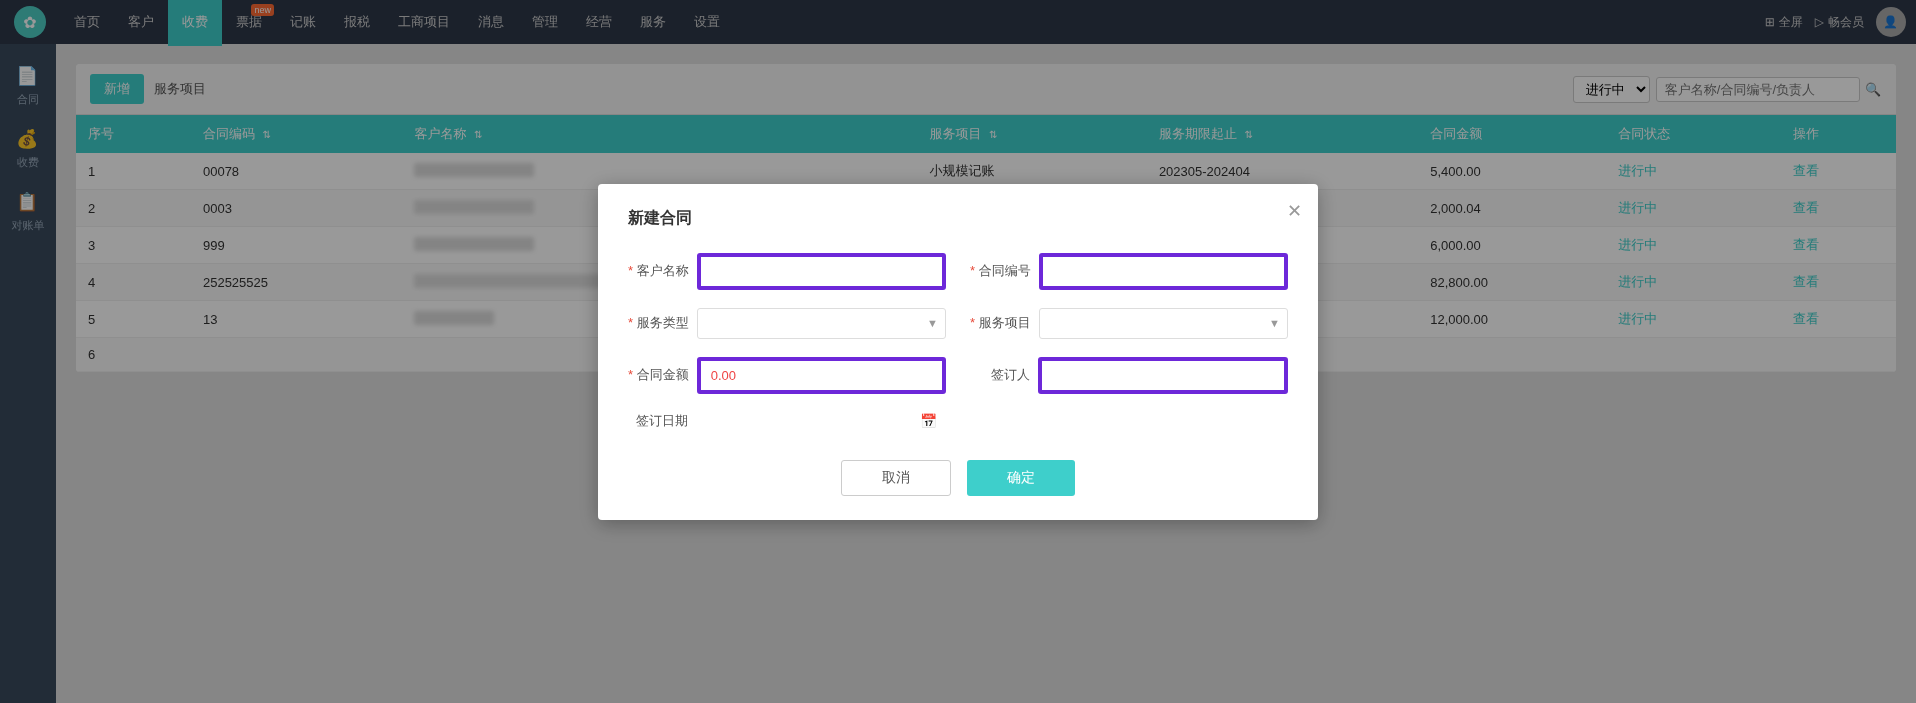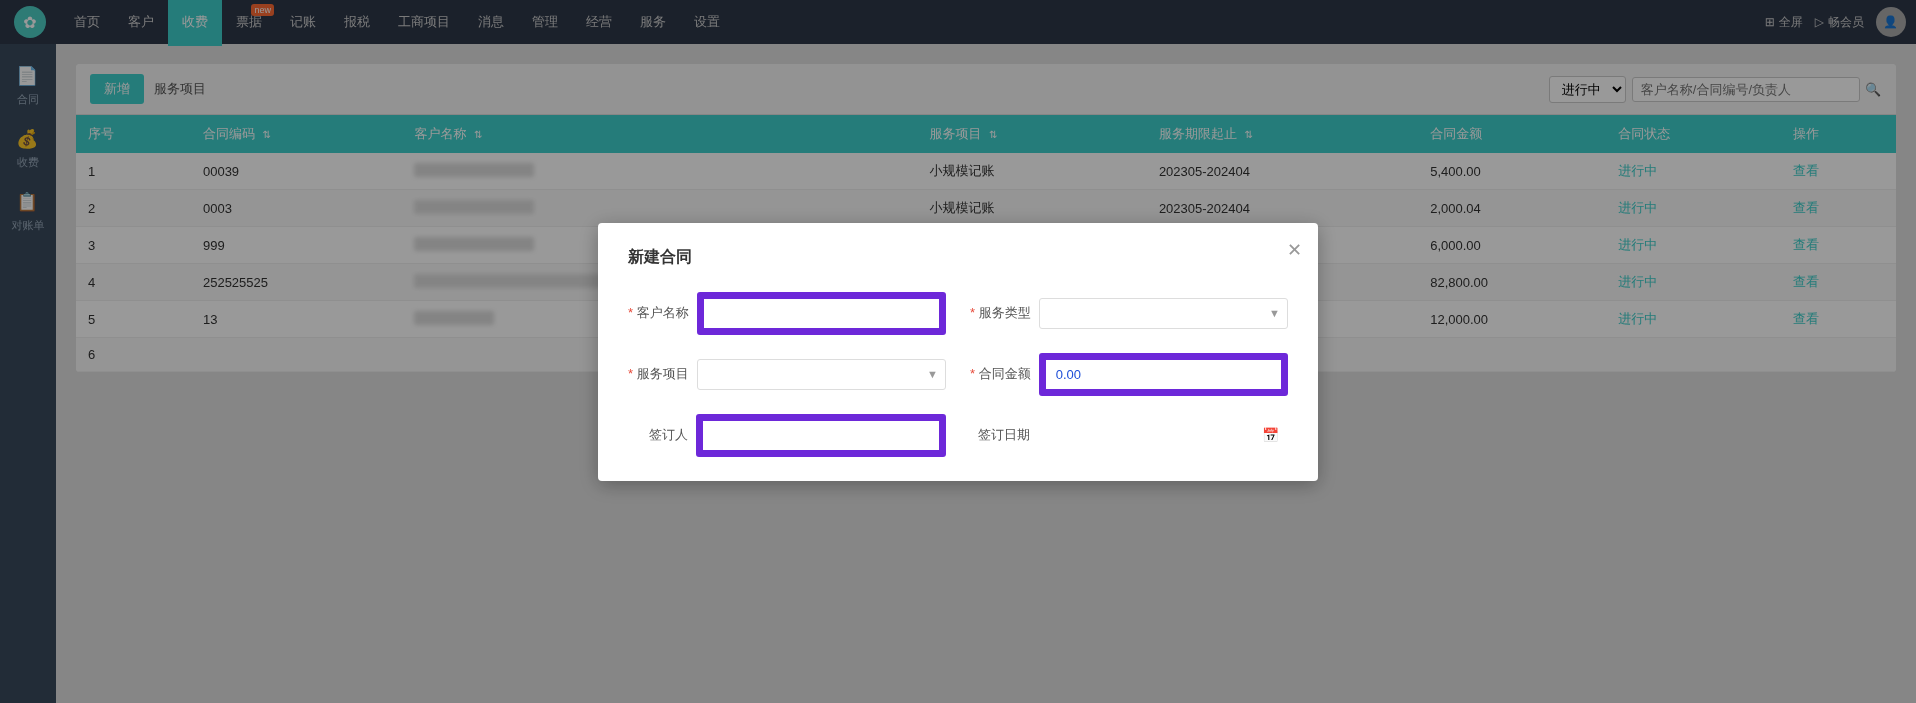--- a/index.html
+++ b/index.html
@@ -158,21 +158,21 @@
       border-radius: 3px;
       font-size: 13px;
       background: white;
       cursor: pointer;
     }
     .search-box {
       border: 1px solid #ccc;
       padding: 4px 8px;
       border-radius: 3px;
       font-size: 13px;
-      width: 228px;
+      width: 204px;
       outline: none;
     }
     .search-icon-btn {
       cursor: pointer;
       color: #888;
     }
 
     
     .data-table {
       width: 100%;
@@ -268,26 +268,26 @@
       white-space: nowrap;
       min-width: 60px;
       text-align: right;
     }
     .form-label.required::before {
       content: "* ";
       color: #e74c3c;
     }
     .form-input {
       flex: 1;
-      border: 7px solid #6d28d9;
+      border: 4px solid #6d28d9;
       padding: 7px 10px;
       border-radius: 3px;
       font-size: 13px;
       outline: none;
-      color: #1d4ed8;
+      color: #ef4444;
     }
     .form-select-wrap {
       flex: 1;
       position: relative;
     }
     .form-select {
       width: 100%;
       border: 1px solid #ddd;
       padding: 7px 28px 7px 10px;
       border-radius: 3px;
@@ -411,21 +411,21 @@
           <th>服务项目 <span class="sort-arrow">⇅</span></th>
           <th>服务期限起止 <span class="sort-arrow">⇅</span></th>
           <th>合同金额</th>
           <th>合同状态</th>
           <th>操作</th>
         </tr>
       </thead>
       <tbody>
         <tr>
           <td>1</td>
-          <td>00039</td>
+          <td>00078</td>
           <td><span class="blurred-block"></span></td>
           <td>小规模记账</td>
           <td>202305-202404</td>
           <td>5,400.00</td>
           <td><span class="status-badge">进行中</span></td>
           <td><a class="link-view">查看</a></td>
         </tr>
         <tr>
           <td>2</td>
           <td>0003</td>
@@ -485,20 +485,24 @@
   <div class="modal">
     <button class="modal-close">✕</button>
     <div class="modal-title">新建合同</div>
 
     <div class="form-grid">
 
       <div class="form-row">
         <label class="form-label required">客户名称</label>
         <input class="form-input" type="text" style="">
       </div>
+      <div class="form-row">
+        <label class="form-label required">合同编号</label>
+        <input class="form-input" type="text" style="">
+      </div>
 
       <div class="form-row">
         <label class="form-label required">服务类型</label>
         <div class="form-select-wrap">
           <select class="form-select"></select>
           <span class="select-arrow">▼</span>
         </div>
       </div>
       <div class="form-row">
         <label class="form-label required">服务项目</label>
@@ -519,14 +523,18 @@
       </div>
       <div class="form-row">
         <label class="form-label">签订日期</label>
         <div class="date-input-wrap">
           <span class="cal-icon">📅</span>
         </div>
       </div>
 
     </div>
 
+    <div class="modal-footer">
+      <button class="btn-cancel">取消</button>
+      <button class="btn-confirm">确定</button>
+    </div>
   </div>
 </div>
 
 </body></html>

